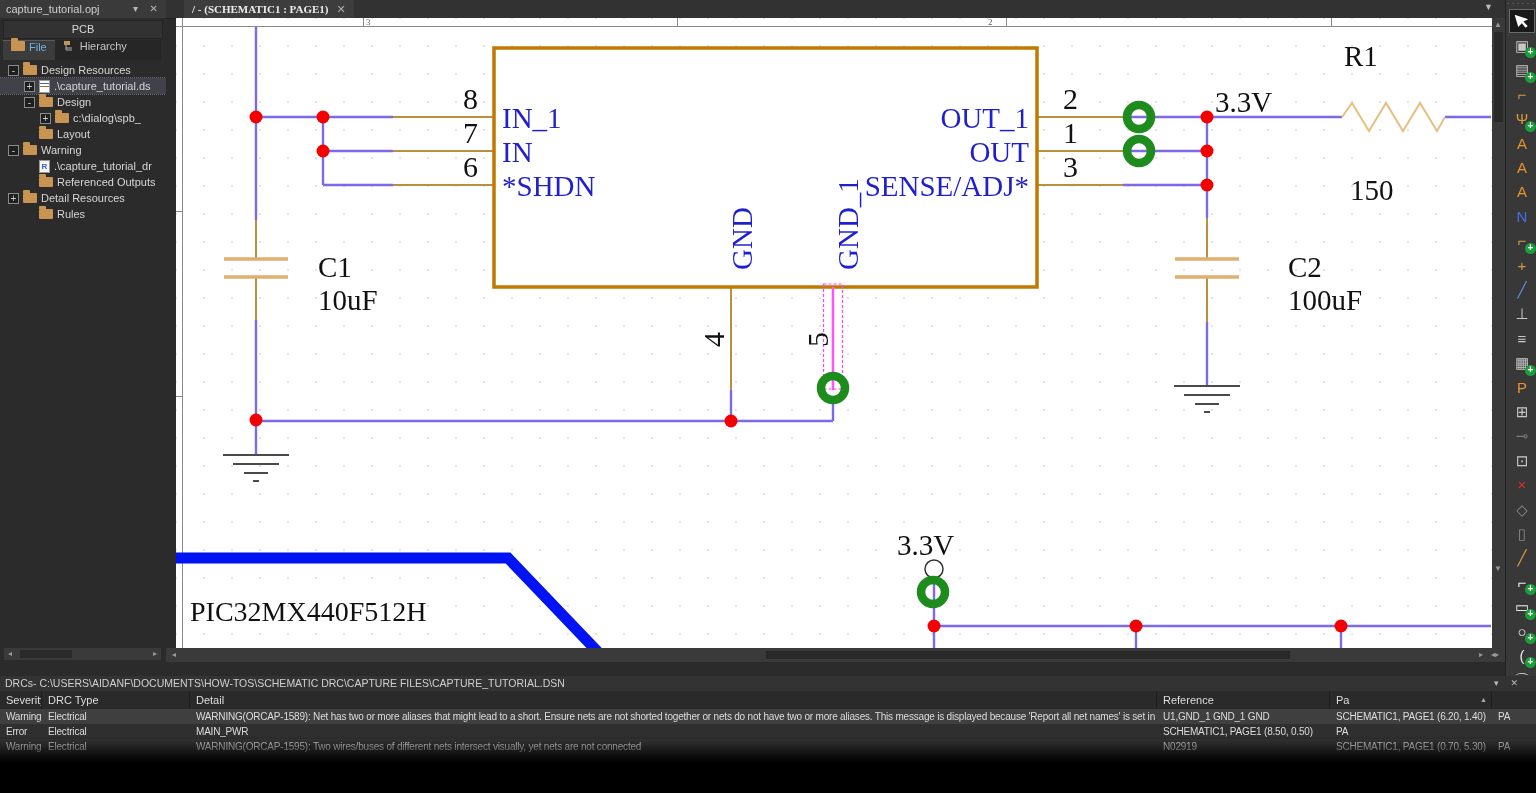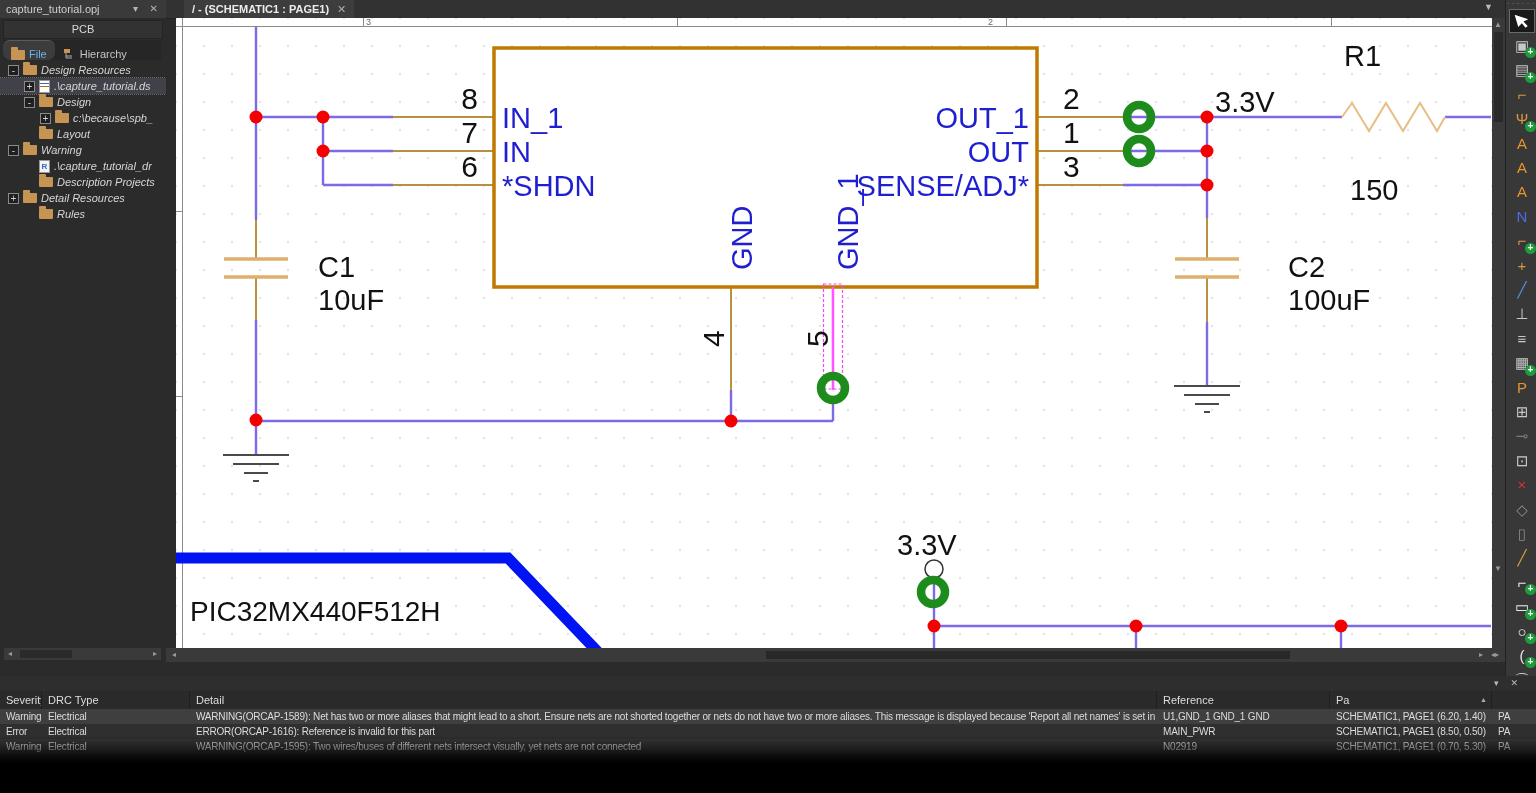--- a/index.html
+++ b/index.html
@@ -4,39 +4,39 @@
 <style>
   html,body{margin:0;padding:0;width:1536px;height:793px;background:#000;overflow:hidden;
     font-family:"Liberation Sans",sans-serif;-webkit-font-smoothing:antialiased;}
   .abs{position:absolute;}
   
   #left-panel{left:0;top:0;width:166px;height:676px;background:#2b2b2b;border-right:1px solid #1c1c1c;}
   #lp-titlebar{left:0;top:0;width:166px;height:18px;background:#3a3a3a;color:#cfcfcf;font-size:11px;line-height:18px;padding-left:6px;box-sizing:border-box;}
   .lp-ctrl{color:#b5b5b5;font-size:10px;line-height:18px;}
   #pcb-bar{left:3px;top:20px;width:158px;height:17px;background:#323232;color:#d8d8d8;font-size:11px;line-height:17px;text-align:center;border:1px solid #242424;}
   #lp-tabs{left:3px;top:40px;width:158px;height:20px;background:#262626;display:flex;}
-  .lp-tab{display:flex;align-items:flex-end;gap:4px;padding:0 8px;font-size:11px;color:#c4c4c4;border-radius:7px;}
+  .lp-tab{display:flex;align-items:flex-start;gap:4px;padding:0 8px;font-size:11px;color:#c4c4c4;}
   .lp-tab.active{background:#3c3c3c;color:#6db3e8;border-top:1px solid #5a5a5a;}
   .folder-ico{width:14px;height:10px;background:#c89454;border-radius:1px;position:relative;display:inline-block;}
   .folder-ico:before{content:"";position:absolute;top:-3px;left:0;width:7px;height:3px;background:#c89454;border-radius:1px 1px 0 0;}
   #lp-tree{left:0;top:62px;width:166px;height:220px;font-size:11px;color:#d6d6d6;}
   .trow{height:16px;display:flex;align-items:center;gap:4px;white-space:nowrap;}
   .trow.sel{background:#41414a;outline:1px dotted #6a6a6a;}
   .expbox{flex:0 0 11px;width:11px;height:11px;border:1px solid #8a8a8a;background:#1f1f1f;color:#d0d0d0;
     font-size:10px;line-height:9px;text-align:center;box-sizing:border-box;}
   .expbox:empty{visibility:hidden;}
   .doc-ico{width:11px;height:13px;background:#f0f0f0;border:1px solid #999;box-sizing:border-box;position:relative;display:inline-block;}
   .doc-ico.design{background:repeating-linear-gradient(#fff 0 2px,#3a66c8 2px 3px,#fff 3px 5px,#b06a20 5px 6px,#fff 6px 13px);}
   .doc-ico.report{background:#f4f4f4;color:#3a66c8;font-size:8px;font-weight:bold;line-height:12px;text-align:center;}
-  .tlabel{overflow:hidden;text-overflow:clip;font-style:italic;}
+  .tlabel{overflow:hidden;text-overflow:clip;}
   #lp-hscroll{left:4px;top:648px;width:157px;height:12px;background:#3a3a3a;}
   .sb-arrow{color:#9a9a9a;font-size:8px;line-height:12px;}
   #lp-thumb{left:16px;top:2px;width:52px;height:8px;background:#2a2a2a;}
   
-  #center{left:166px;top:0;width:1339px;height:676px;background:#2b2b2b;}
+  #center{left:166px;top:0;width:1339px;height:676px;background:#2b2b2b;font-family:Liberation Serif, serif;}
   #tabbar{left:0;top:0;width:1339px;height:18px;background:#323232;border-bottom:1px solid #222;}
   #doc-tab{left:18px;top:0;height:18px;background:#3d3d3d;color:#ececec;font-size:11px;font-weight:bold;line-height:18px;padding:0 8px;display:flex;gap:8px;}
   #tabbar-menu{right:12px;top:2px;color:#bbb;font-size:9px;}
   #page{left:10px;top:18px;width:1316px;height:630px;background:#fff;
     background-image:radial-gradient(#e3e3e3 1px,transparent 1.2px);background-size:28px 28px;background-position:14px 14px;}
   #page svg{position:absolute;left:0;top:0;}
   #vscroll{left:1326px;top:18px;width:13px;height:630px;background:#3a3a3a;color:#9a9a9a;font-size:8px;text-align:center;}
   #vthumb{left:2px;top:14px;width:9px;height:90px;background:#2a2a2a;}
   #hscroll{left:0;top:648px;width:1339px;height:14px;background:#3a3a3a;}
   #hthumb{left:600px;top:3px;width:524px;height:8px;background:#282828;}
@@ -102,41 +102,41 @@
         <span class="tlabel">.\capture_tutorial.ds</span>
       </div>
     <div class="trow" style="padding-left:24px">
         <span class="expbox">-</span>
         <span class="folder-ico"></span>
         <span class="tlabel">Design</span>
       </div>
     <div class="trow" style="padding-left:40px">
         <span class="expbox">+</span>
         <span class="folder-ico"></span>
-        <span class="tlabel">c:\because\spb_</span>
+        <span class="tlabel">c:\dialog\spb_</span>
       </div>
     <div class="trow" style="padding-left:24px">
         <span class="expbox"></span>
         <span class="folder-ico"></span>
         <span class="tlabel">Layout</span>
       </div>
     <div class="trow" style="padding-left:8px">
         <span class="expbox">-</span>
         <span class="folder-ico"></span>
         <span class="tlabel">Warning</span>
       </div>
     <div class="trow" style="padding-left:24px">
         <span class="expbox"></span>
         <span class="doc-ico report">R</span>
         <span class="tlabel">.\capture_tutorial_dr</span>
       </div>
     <div class="trow" style="padding-left:24px">
         <span class="expbox"></span>
         <span class="folder-ico"></span>
-        <span class="tlabel">Description Projects</span>
+        <span class="tlabel">Referenced Outputs</span>
       </div>
     <div class="trow" style="padding-left:8px">
         <span class="expbox">+</span>
         <span class="folder-ico"></span>
         <span class="tlabel">Detail Resources</span>
       </div>
     <div class="trow" style="padding-left:24px">
         <span class="expbox"></span>
         <span class="folder-ico"></span>
         <span class="tlabel">Rules</span>
@@ -416,20 +416,21 @@
         <span class="glyph" style="color: rgb(217, 154, 61);">∿</span>
         <span class="badge">+</span>
       </div>
       <div class="tool" style="top: 717.6px;">
         <span class="glyph" style="color: rgb(232, 232, 232);">T</span>
       </div>
     </div>
 </div>
 
 <div id="drc" class="abs">
+  <div id="drc-title" class="abs">DRCs- C:\USERS\AIDANF\DOCUMENTS\HOW-TOS\SCHEMATIC DRC\CAPTURE FILES\CAPTURE_TUTORIAL.DSN</div>
   <div id="drc-ctrls" class="abs">
     <span>▾</span>
     <span>✕</span>
   </div>
   <div id="drc-head" class="abs drc-grid">
     <div>Severity</div>
     <div>DRC Type</div>
     <div>Detail</div>
     <div>Reference</div>
     <div><span>Pa</span>
@@ -441,21 +442,20 @@
         <div>Warning</div>
         <div>Electrical</div>
         <div>WARNING(ORCAP-1589): Net has two or more aliases that might lead to a short. Ensure nets are not shorted together or nets do not have two or more aliases. This message is displayed because 'Report all net names' is set in Design Rules Check dialog.</div>
         <div>U1,GND_1 GND_1  GND</div>
         <div>SCHEMATIC1, PAGE1  (6.20, 1.40)</div>
         <div>PA</div>
       </div>
       <div class="drc-row drc-grid">
         <div>Error</div>
         <div>Electrical</div>
-        <div>ERROR(ORCAP-1616): Reference is invalid for this part</div>
         <div>MAIN_PWR</div>
         <div>SCHEMATIC1, PAGE1  (8.50, 0.50)</div>
         <div>PA</div>
       </div>
       <div class="drc-row drc-grid">
         <div>Warning</div>
         <div>Electrical</div>
         <div>WARNING(ORCAP-1595): Two wires/buses of different nets intersect visually, yet nets are not connected</div>
         <div>N02919</div>
         <div>SCHEMATIC1, PAGE1  (0.70, 5.30)</div>

